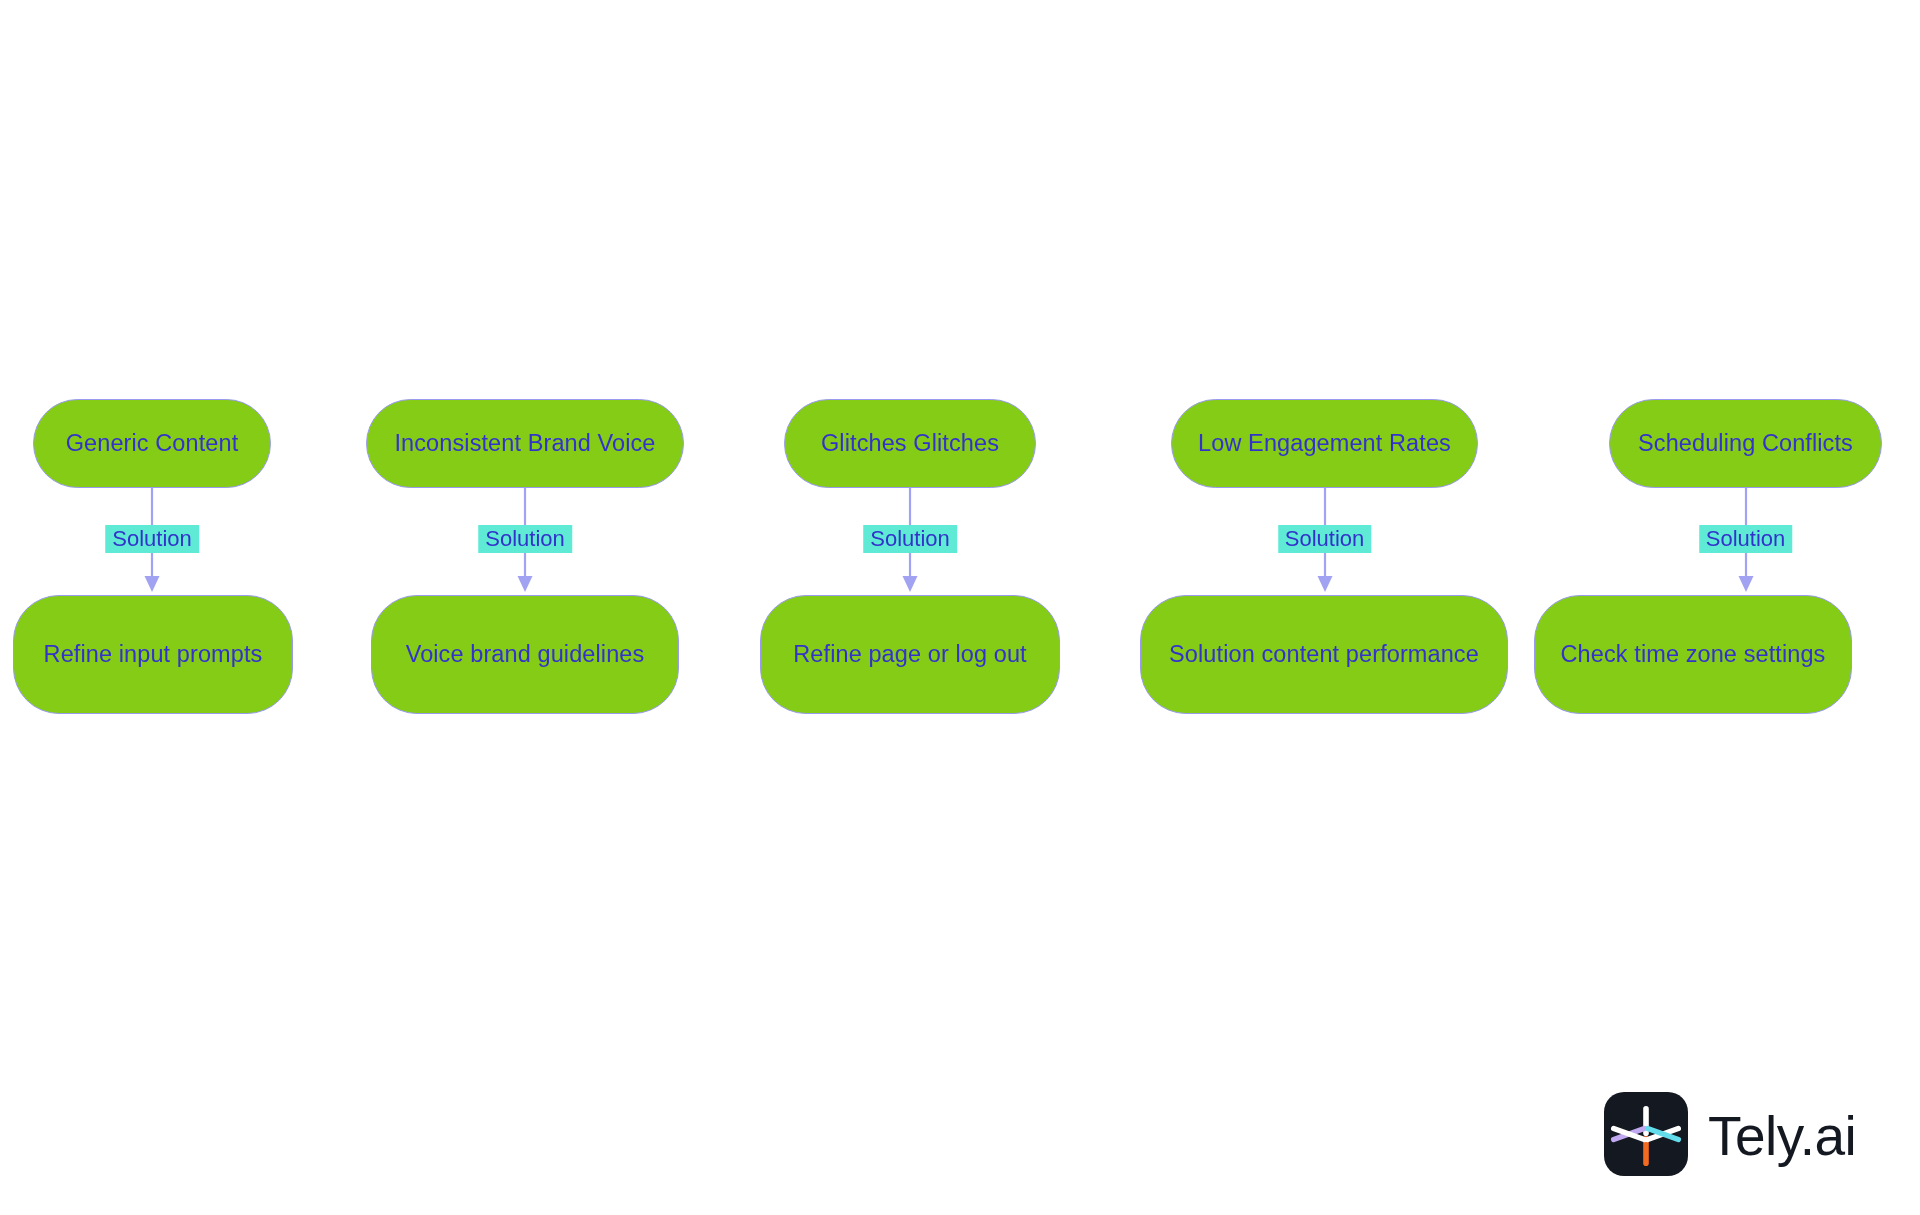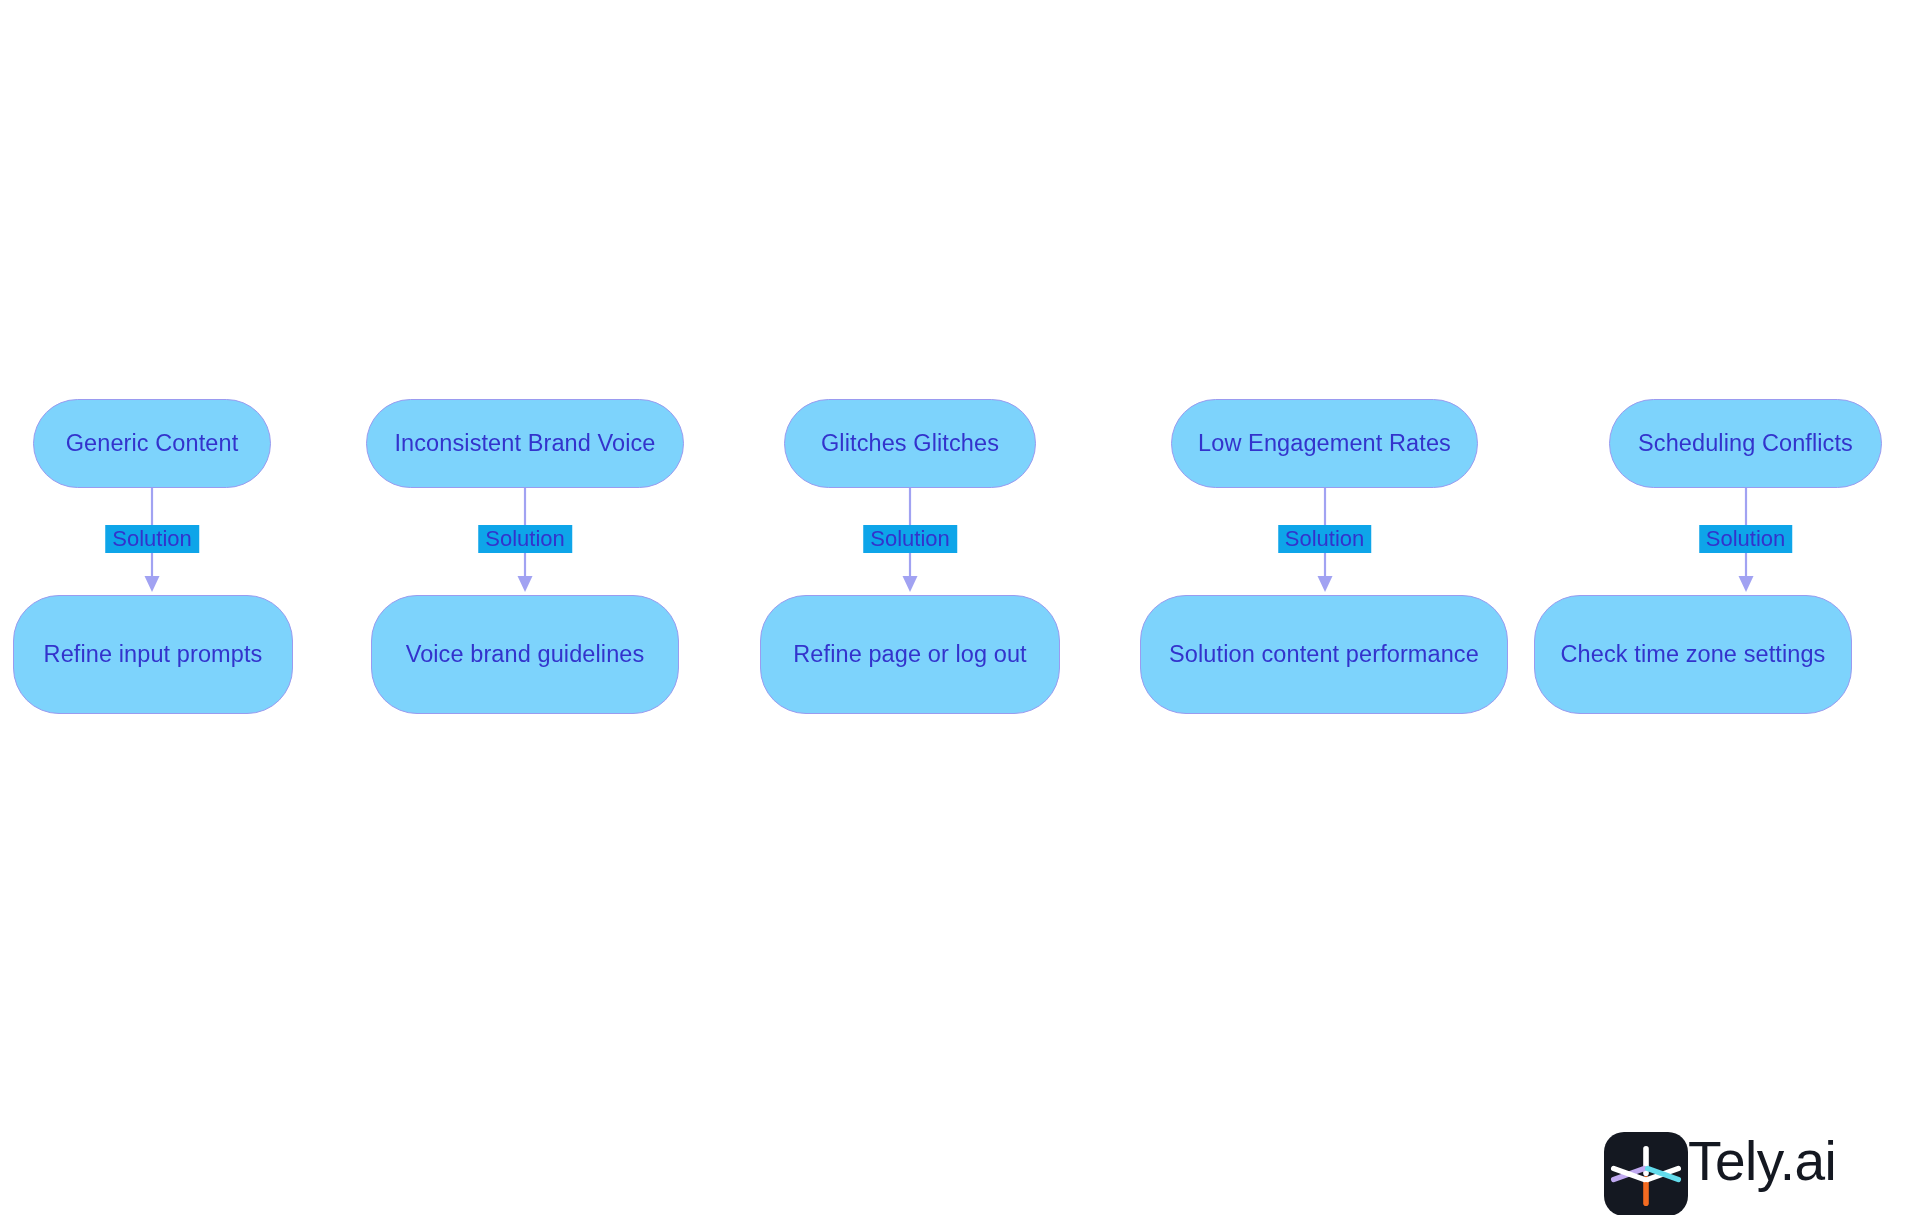--- a/index.html
+++ b/index.html
@@ -28,21 +28,21 @@
   
   .flow-column {
     position: absolute;
     top: 399px;
   }
 
   
   .node {
     position: absolute;
     height: 89px;
-    background: #7dd3fc;
+    background: #84cc16;
     border: 1.2px solid #9a9bf0;
     border-radius: 45px;
     display: flex;
     align-items: center;
     justify-content: center;
     color: #3333cc;
     font-size: 23.5px;
     font-weight: 400;
     letter-spacing: 0.1px;
     white-space: nowrap;
@@ -66,32 +66,34 @@
   }
   .connector svg { display: block; overflow: visible; }
 
   
   .edge-label {
     position: absolute;
     top: 126px;
     transform: translateX(-50%);
     color: #3333cc;
     font-size: 22px;
-    background: #0ea5e9;
+    background: #5eead4;
     padding: 2px 7px;
     white-space: nowrap;
     line-height: 1.1;
   }
 
   
   #brand-logo {
     position: absolute;
     left: 1604px;
-    top: 1132px;
+    top: 1092px;
     display: flex;
+    align-items: center;
+    gap: 20px;
   }
   .logo-mark {
     width: 84px;
     height: 84px;
     border-radius: 20px;
     background: #141821;
     position: relative;
     flex: 0 0 auto;
   }
   .logo-mark svg { display: block; }

